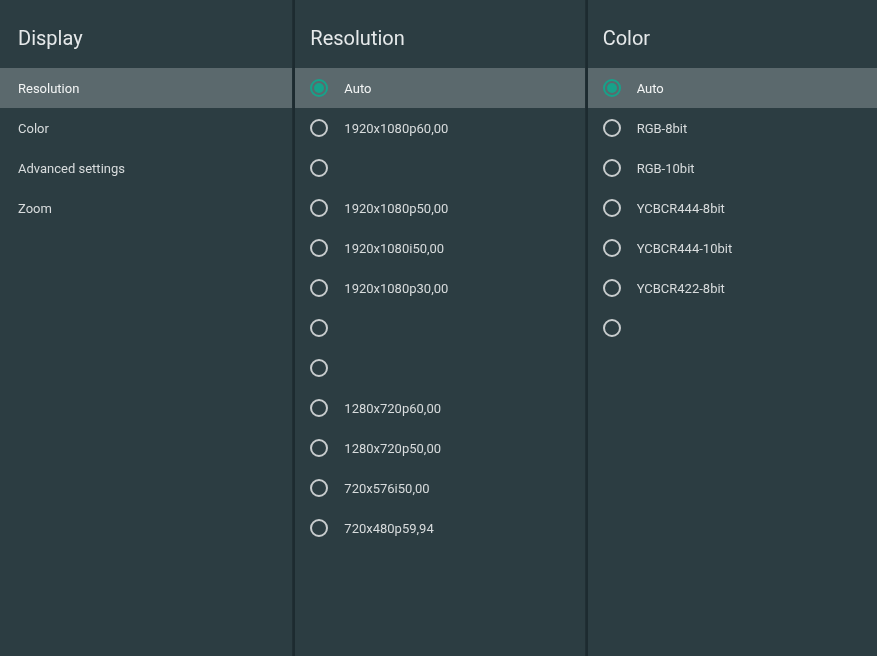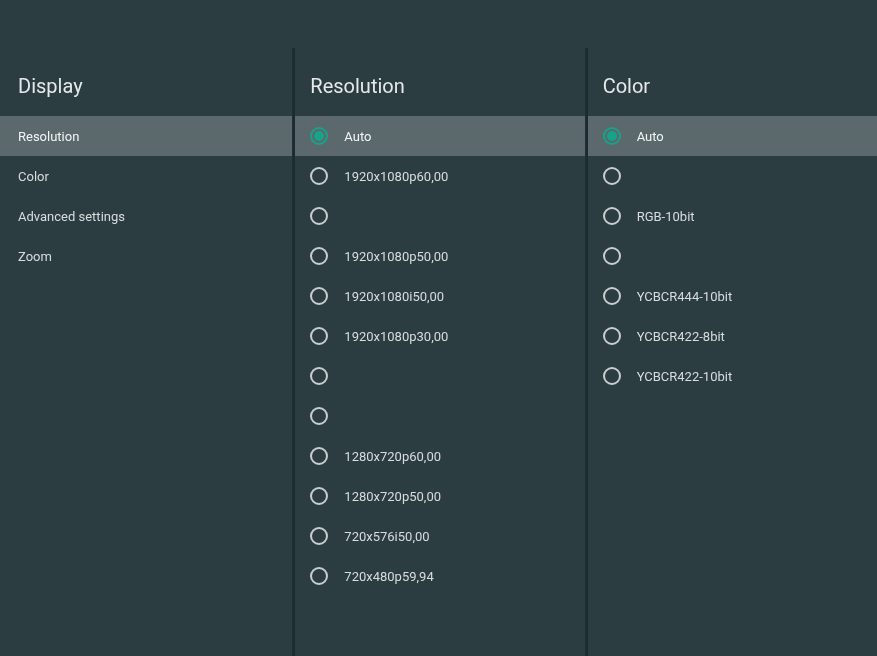--- a/index.html
+++ b/index.html
@@ -14,21 +14,20 @@
   .app {
     display: flex;
     width: 100%;
     height: 100%;
   }
   .panel {
     flex: 1 1 0;
     position: relative;
     display: flex;
     flex-direction: column;
-    margin-top: 48px;
   }
   .panel + .panel::before {
     content: "";
     position: absolute;
     left: 0; top: 0; bottom: 0;
     width: 3px;
     background: #1d2b30;
     box-shadow: 1px 0 0 rgba(255,255,255,0.02) inset;
   }
   .panel-title {
@@ -157,36 +156,37 @@
 
   <div class="panel">
     <div class="panel-title">Color</div>
     <ul class="list" id="color-list">
         <li class="item selected">
           <span class="radio checked"></span>
           <span class="label">Auto</span>
         </li>
         <li class="item">
           <span class="radio"></span>
+          <span class="label">RGB-8bit</span>
         </li>
         <li class="item">
           <span class="radio"></span>
           <span class="label">RGB-10bit</span>
         </li>
         <li class="item">
           <span class="radio"></span>
+          <span class="label">YCBCR444-8bit</span>
         </li>
         <li class="item">
           <span class="radio"></span>
           <span class="label">YCBCR444-10bit</span>
         </li>
         <li class="item">
           <span class="radio"></span>
           <span class="label">YCBCR422-8bit</span>
         </li>
         <li class="item">
           <span class="radio"></span>
-          <span class="label">YCBCR422-10bit</span>
         </li>
       </ul>
   </div>
 
 </div>
 
 </body></html>

